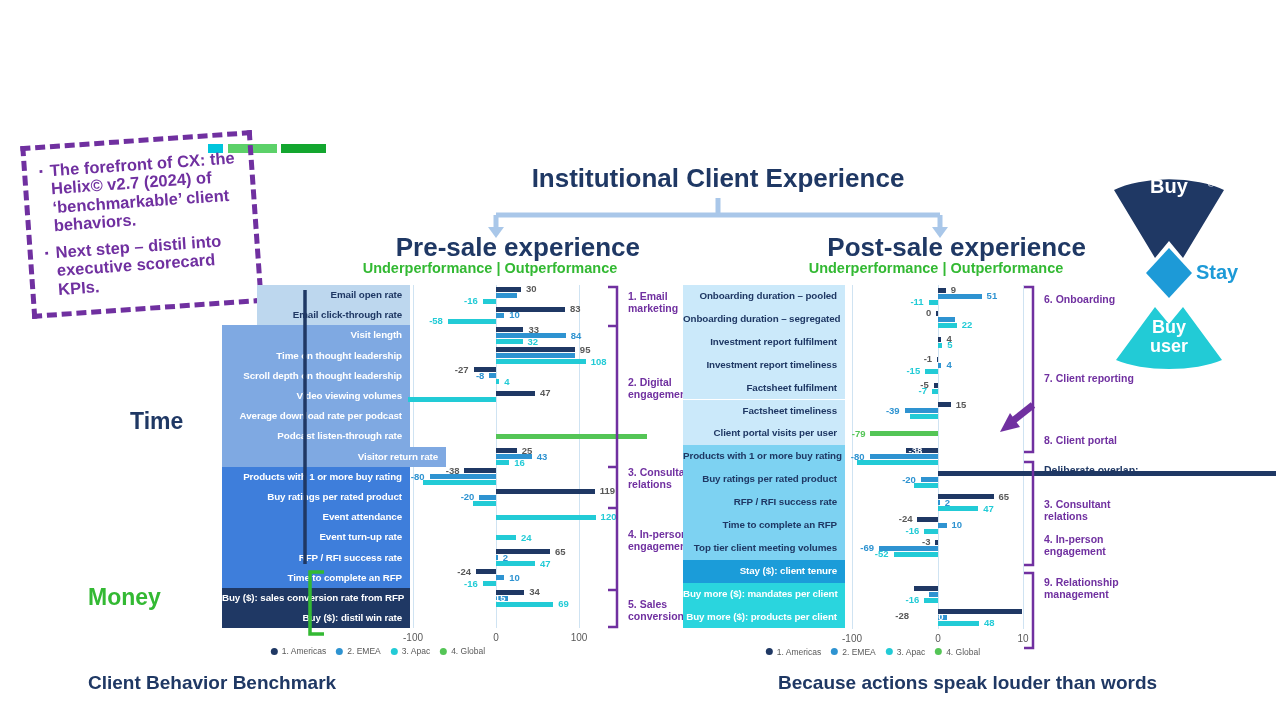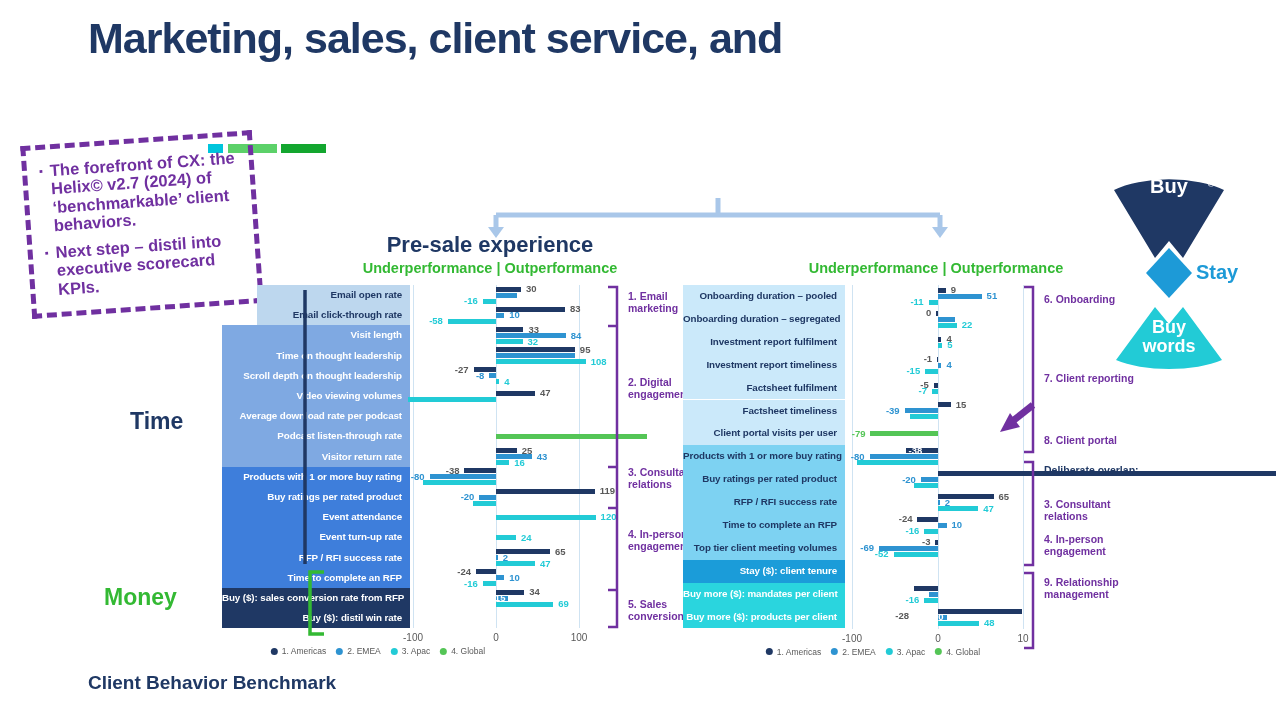--- a/index.html
+++ b/index.html
@@ -6,58 +6,59 @@
   .canvas{position:relative;width:1276px;height:718px;background:#ffffff;overflow:hidden;
           font-family:"Liberation Sans",sans-serif;margin:0 auto;}
   .abs{position:absolute;}
   .title{left:88px;top:12px;font-size:43px;font-weight:bold;color:#1F3864;line-height:52px;letter-spacing:-1px;}
   .chip{top:144px;height:9px;}
   .callout{left:26px;top:138px;width:200px;padding:12px 10px 14px 12px;border:5px dashed #7030A0;
            transform:rotate(-4deg);color:#7030A0;font-weight:bold;font-size:16.5px;line-height:1.12;background:rgba(255,255,255,.0);}
   .callout .brow{display:flex;gap:7px;margin-bottom:8px;}
   .callout .sq{font-size:11px;line-height:18px;}
   .hdr-center{left:398px;top:163px;width:640px;text-align:center;font-size:26px;font-weight:bold;color:#1F3864;}
-  .chart-title{width:300px;text-align:center;font-size:22px;font-weight:bold;color:#1F3864;}
+  .chart-title{width:300px;text-align:right;font-size:26px;font-weight:bold;color:#1F3864;}
   .chart-sub{width:320px;text-align:center;font-size:14.5px;font-weight:bold;color:#33B933;}
   .side-time{left:130px;top:408px;font-size:23px;font-weight:bold;color:#1F3864;}
-  .side-money{left:104px;top:584px;font-size:23px;font-weight:bold;color:#33B933;}
+  .side-money{left:88px;top:584px;font-size:23px;font-weight:bold;color:#33B933;}
   .footer{top:672px;font-size:19px;font-weight:bold;color:#1F3864;}
   .legend{position:absolute;display:flex;gap:10px;transform:translateX(-50%);align-items:center;}
   .legend .li{display:flex;align-items:center;gap:4px;font-size:8.5px;color:#595959;}
   .legend .dot{width:7px;height:7px;border-radius:50%;}
   .funnel-txt{position:absolute;color:#fff;font-weight:bold;text-align:center;}
   svg.overlay{position:absolute;left:0;top:0;pointer-events:none;}
 </style>
 </head>
 <body>
 
 <div class="canvas">
 
   <div class="abs title">
-    <div>Marketing, sales, client service, and</div>
   </div>
 
   <div class="abs chip" style="left:208px;width:15px;background:#00C5DC"></div>
   <div class="abs chip" style="left:228px;width:49px;background:#5CD169"></div>
   <div class="abs chip" style="left:281px;width:45px;background:#13A62F"></div>
 
   <div class="abs callout">
     <div class="brow">
       <span class="sq">▪</span>
       <span>The forefront of CX: the Helix© v2.7 (2024) of ‘benchmarkable’ client behaviors.</span>
     </div>
     <div class="brow" style="margin-bottom:0">
       <span class="sq">▪</span>
       <span>Next step – distil into executive scorecard KPIs.</span>
     </div>
   </div>
 
+  <div class="abs hdr-center">Institutional Client Experience</div>
 
   <div class="abs chart-title" style="left:340px;top:232px">Pre-sale experience</div>
   <div class="abs chart-sub" style="left:330px;top:260px">Underperformance | Outperformance</div>
+  <div class="abs chart-title" style="left:786px;top:232px">Post-sale experience</div>
   <div class="abs chart-sub" style="left:776px;top:260px">Underperformance | Outperformance</div>
 
   <div class="abs side-time" style="top: 408px;">Time</div>
   <div class="abs side-money" style="top: 584px;">Money</div>
 
   <div id="charts">
       <div style="position: absolute; left: 413px; top: 285px; width: 1px; height: 343.4px; background: rgb(207, 227, 242);"></div>
       <div style="position: absolute; left: 413px; top: 632.4px; font-size: 10px; color: rgb(89, 89, 89); transform: translateX(-50%);">-100</div>
       <div style="position: absolute; left: 496px; top: 285px; width: 1px; height: 343.4px; background: rgb(207, 227, 242);"></div>
       <div style="position: absolute; left: 496px; top: 632.4px; font-size: 10px; color: rgb(89, 89, 89); transform: translateX(-50%);">0</div>
@@ -96,21 +97,21 @@
       <div style="position: absolute; top: 370.9px; font-size: 9.5px; font-weight: bold; line-height: 10px; white-space: nowrap; left: 484.36px; transform: translateX(-100%); color: rgb(46, 147, 209);">-8</div>
       <div style="position: absolute; left: 496px; top: 379.4px; width: 3.32px; height: 5px; background: rgb(34, 203, 214);"></div>
       <div style="position: absolute; top: 376.9px; font-size: 9.5px; font-weight: bold; line-height: 10px; white-space: nowrap; left: 504.32px; color: rgb(34, 203, 214);">4</div>
       <div style="position: absolute; left: 222px; top: 386px; width: 188px; height: 20.2px; background: rgb(127, 169, 226); color: rgb(255, 255, 255); font-weight: bold; font-size: 9.8px; text-align: right; line-height: 20.2px; letter-spacing: -0.1px; box-sizing: border-box; padding-right: 8px; white-space: nowrap;">Video viewing volumes</div>
       <div style="position: absolute; left: 496px; top: 390.6px; width: 39.01px; height: 5px; background: rgb(31, 56, 100);"></div>
       <div style="position: absolute; top: 388.1px; font-size: 9.5px; font-weight: bold; line-height: 10px; white-space: nowrap; left: 540.01px; color: rgb(89, 89, 89);">47</div>
       <div style="position: absolute; left: 408.02px; top: 396.6px; width: 87.98px; height: 5px; background: rgb(34, 203, 214);"></div>
       <div style="position: absolute; left: 222px; top: 406.2px; width: 188px; height: 20.2px; background: rgb(127, 169, 226); color: rgb(255, 255, 255); font-weight: bold; font-size: 9.8px; text-align: right; line-height: 20.2px; letter-spacing: -0.1px; box-sizing: border-box; padding-right: 8px; white-space: nowrap;">Average download rate per podcast</div>
       <div style="position: absolute; left: 222px; top: 426.4px; width: 188px; height: 20.2px; background: rgb(127, 169, 226); color: rgb(255, 255, 255); font-weight: bold; font-size: 9.8px; text-align: right; line-height: 20.2px; letter-spacing: -0.1px; box-sizing: border-box; padding-right: 8px; white-space: nowrap;">Podcast listen-through rate</div>
       <div style="position: absolute; left: 496px; top: 434px; width: 151.06px; height: 5px; background: rgb(84, 197, 86);"></div>
-      <div style="position: absolute; left: 222px; top: 446.6px; width: 188px; height: 20.2px; background: rgb(127, 169, 226); color: rgb(255, 255, 255); font-weight: bold; font-size: 9.8px; text-align: right; line-height: 20.2px; letter-spacing: -0.1px; box-sizing: border-box; padding-right: 8px; white-space: nowrap;">Visitor return rate</div>
+      <div style="position: absolute; left: 222px; top: 446.6px; width: 224px; height: 20.2px; background: rgb(127, 169, 226); color: rgb(255, 255, 255); font-weight: bold; font-size: 9.8px; text-align: right; line-height: 20.2px; letter-spacing: -0.1px; box-sizing: border-box; padding-right: 8px; white-space: nowrap;">Visitor return rate</div>
       <div style="position: absolute; left: 496px; top: 448.2px; width: 20.75px; height: 5px; background: rgb(31, 56, 100);"></div>
       <div style="position: absolute; top: 445.7px; font-size: 9.5px; font-weight: bold; line-height: 10px; white-space: nowrap; left: 521.75px; color: rgb(89, 89, 89);">25</div>
       <div style="position: absolute; left: 496px; top: 454.2px; width: 35.69px; height: 5px; background: rgb(46, 147, 209);"></div>
       <div style="position: absolute; top: 451.7px; font-size: 9.5px; font-weight: bold; line-height: 10px; white-space: nowrap; left: 536.69px; color: rgb(46, 147, 209);">43</div>
       <div style="position: absolute; left: 496px; top: 460.2px; width: 13.28px; height: 5px; background: rgb(34, 203, 214);"></div>
       <div style="position: absolute; top: 457.7px; font-size: 9.5px; font-weight: bold; line-height: 10px; white-space: nowrap; left: 514.28px; color: rgb(34, 203, 214);">16</div>
       <div style="position: absolute; left: 222px; top: 466.8px; width: 188px; height: 20.2px; background: rgb(62, 126, 219); color: rgb(255, 255, 255); font-weight: bold; font-size: 9.8px; text-align: right; line-height: 20.2px; letter-spacing: -0.1px; box-sizing: border-box; padding-right: 8px; white-space: nowrap;">Products with 1 or more buy rating</div>
       <div style="position: absolute; left: 464.46px; top: 468.4px; width: 31.54px; height: 5px; background: rgb(31, 56, 100);"></div>
       <div style="position: absolute; top: 465.9px; font-size: 9.5px; font-weight: bold; line-height: 10px; white-space: nowrap; left: 459.46px; transform: translateX(-100%); color: rgb(89, 89, 89);">-38</div>
       <div style="position: absolute; left: 429.6px; top: 474.4px; width: 66.4px; height: 5px; background: rgb(46, 147, 209);"></div>
@@ -329,17 +330,18 @@
     <path d="M1114,190 A70 28 0 0 1 1224,190 L1183,258 L1169,241 L1155,258 Z" fill="#1F3864"></path>
     <path d="M1169,248 L1192,273 L1169,298 L1146,273 Z" fill="#1D9AD7"></path>
     <path d="M1155,307 L1169,324 L1183,307 L1222,360 A70 26 0 0 1 1116,360 Z" fill="#22CBD6"></path>
   </svg>
 
   <div class="abs funnel-txt" style="left:1139px;top:175px;width:60px;font-size:20px">Buy</div>
   <div class="abs funnel-txt" style="left:1204px;top:179px;width:14px;font-size:9px">®</div>
   <div class="abs" style="left:1196px;top:261px;font-size:20px;font-weight:bold;color:#1D9AD7">Stay</div>
   <div class="abs funnel-txt" style="left:1139px;top:318px;width:60px;font-size:18px;line-height:19px">
     <div>Buy</div>
-    <div>words</div>
+    <div>user</div>
   </div>
 
   <div class="abs footer" style="left: 88px; top: 672px;">Client Behavior Benchmark</div>
+  <div class="abs footer" style="left: 778px; top: 672px;">Because actions speak louder than words</div>
 </div>
 
 </body></html>

